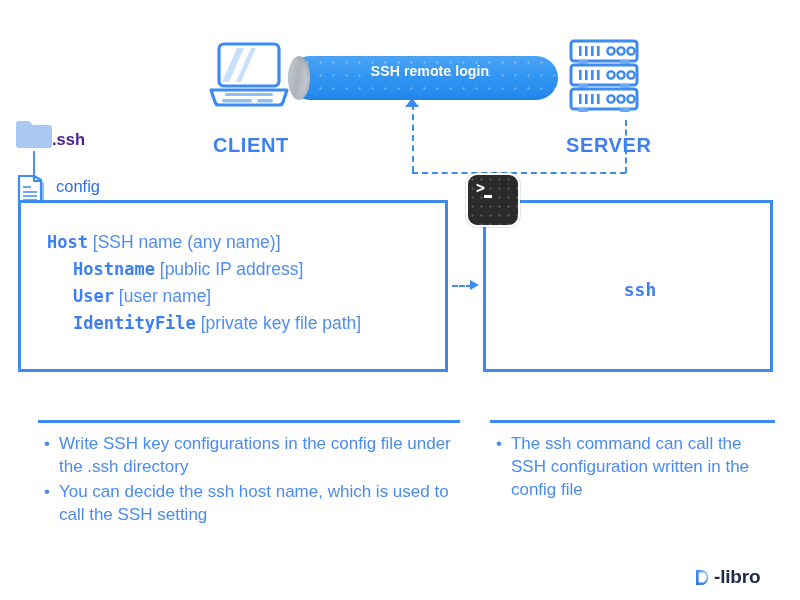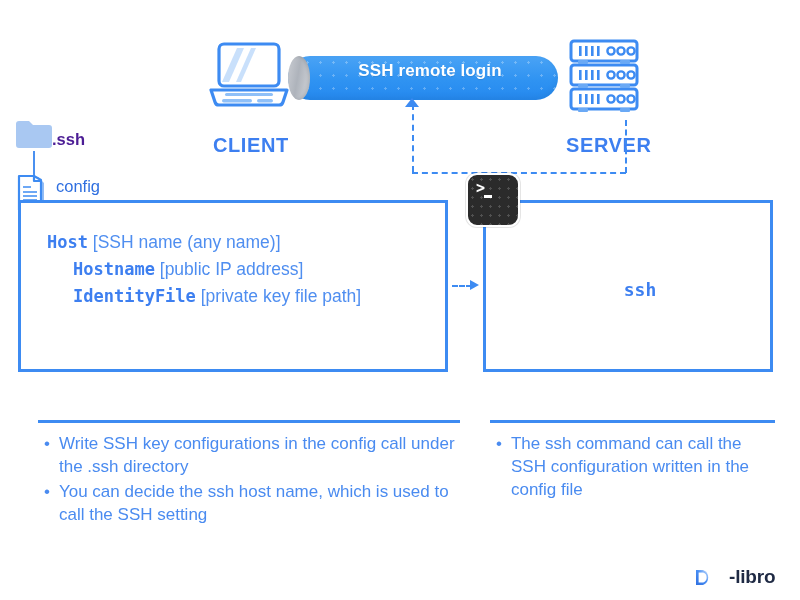--- a/index.html
+++ b/index.html
@@ -45,21 +45,21 @@
     left: 288px; top: 56px;
     width: 22px; height: 44px;
     border-radius: 50%;
     background: linear-gradient(100deg, #c9ccd2 0%, #aeb3bb 45%, #d4d7dc 100%);
     box-shadow: inset -2px 0 3px rgba(0,0,0,0.12);
   }
   .tube-label {
     left: 288px; top: 56px; width: 270px; height: 29px;
     display: flex; align-items: center; justify-content: center;
     color: #ffffff;
-    font-size: 17px;
+    font-size: 14px;
     font-weight: bold;
     letter-spacing: .1px;
     text-shadow: 0 1px 1px rgba(0,0,0,0.10);
     padding-left: 14px;
     box-sizing: border-box;
   }
 
   .role-label {
     color: #3d7ff0;
     font-size: 20px;
@@ -212,21 +212,21 @@
   }
   .logo-d {
     width: 19px; height: 19px;
     position: relative;
   }
   .logo-word {
     color: #1f2a44;
     font-size: 19px;
     font-weight: bold;
     letter-spacing: -.2px;
-    margin-left: 16px;
+    margin-left: 1px;
   }
 </style>
 </head>
 <body>
 
 <div class="stage">
 
   <div class="abs laptop-icon">
     <svg width="84" height="72" viewBox="0 0 84 72">
       <rect x="12" y="4" width="60" height="42" rx="5" fill="#ffffff" stroke="#3d8bf2" stroke-width="3.2"></rect>
@@ -332,20 +332,24 @@
     <div class="code-block">
       <div>
         <span class="kw">Host</span>
         <span class="ph">[SSH name (any name)]</span>
       </div>
       <div class="indent">
         <span class="kw">Hostname</span>
         <span class="ph">[public IP address]</span>
       </div>
       <div class="indent">
+        <span class="kw">User</span>
+        <span class="ph">[user name]</span>
+      </div>
+      <div class="indent">
         <span class="kw">IdentityFile</span>
         <span class="ph">[private key file path]</span>
       </div>
     </div>
   </div>
 
   <div class="abs dash-h mid-dash"></div>
   <div class="abs mid-arrow"></div>
 
   <div class="abs code-box box-right">
@@ -359,21 +363,21 @@
     <span class="term-prompt">&gt;</span>
     <span class="term-cursor"></span>
   </div>
 
   <div class="abs divider div-left"></div>
   <div class="abs divider div-right"></div>
 
   <div class="notes notes-left">
     <div class="note-item">
       <span class="bullet">•</span>
-      <span class="note-text">Write SSH key configurations in the config call under the .ssh directory</span>
+      <span class="note-text">Write SSH key configurations in the config file under the .ssh directory</span>
     </div>
     <div class="note-item">
       <span class="bullet">•</span>
       <span class="note-text">You can decide the ssh host name, which is used to call the SSH setting</span>
     </div>
   </div>
 
   <div class="notes notes-right">
     <div class="note-item">
       <span class="bullet">•</span>

